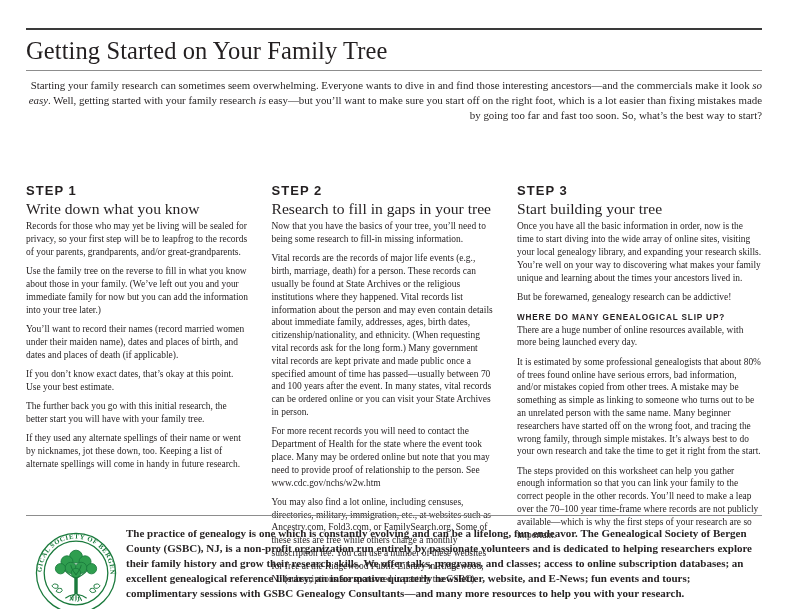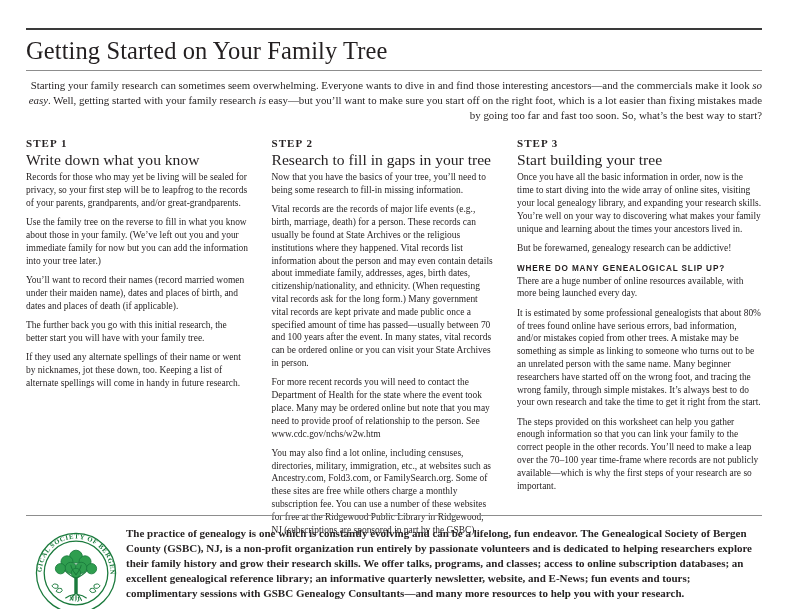--- a/index.html
+++ b/index.html
@@ -58,26 +58,27 @@
     margin-top: 14px;
   }
   .col {
     width: 250px;
     box-sizing: border-box;
     padding-right: 22px;
   }
   .col:last-child { padding-right: 0; }
 
   .step-label {
-    font-family: Liberation Serif, serif;
-    font-size: 11px;
+    font-family: Liberation Sans, sans-serif;
+    font-size: 13px;
     font-weight: 700;
     letter-spacing: 1.05px;
     color: #231f20;
     margin-bottom: 2px;
+    margin-top: 46px;
   }
   .col-head {
     font-family: "Liberation Serif", serif;
     font-size: 15.6px;
     font-weight: 400;
     line-height: 1.12;
     margin: 0 0 3px 0;
     color: #231f20;
   }
   .sub-head {
@@ -148,20 +149,21 @@
   </p>
 
   <div class="columns">
 
     <div class="col">
       <div class="step-label">STEP 1</div>
       <h2 class="col-head">Write down what you know</h2>
       <p class="body">Records for those who may yet be living will be sealed for privacy, so your first step will be to leapfrog to the records of your parents, grandparents, and/or great-grandparents.</p>
       <p class="body">Use the family tree on the reverse to fill in what you know about those in your family. (We’ve left out you and your immediate family for now but you can add the information into your tree later.)</p>
       <p class="body">You’ll want to record their names (record married women under their maiden name), dates and places of birth, and dates and places of death (if applicable).</p>
+      <p class="body">If you don’t know exact dates, that’s okay at this point. Use your best estimate.</p>
       <p class="body">The further back you go with this initial research, the better start you will have with your family tree.</p>
       <p class="body">If they used any alternate spellings of their name or went by nicknames, jot these down, too. Keeping a list of alternate spellings will come in handy in future research.</p>
     </div>
 
     <div class="col">
       <div class="step-label">STEP 2</div>
       <h2 class="col-head">Research to fill in gaps in your tree</h2>
       <p class="body">Now that you have the basics of your tree, you’ll need to being some research to fill-in missing information.</p>
       <p class="body">Vital records are the records of major life events (e.g., birth, marriage, death) for a person. These records can usually be found at State Archives or the religious institutions where they happened. Vital records list information about the person and may even contain details about immediate family, addresses, ages, birth dates, citizenship/nationality, and ethnicity. (When requesting vital records ask for the long form.) Many government vital records are kept private and made public once a specified amount of time has passed—usually between 70 and 100 years after the event. In many states, vital records can be ordered online or you can visit your State Archives in person.</p>
       <p class="body">For more recent records you will need to contact the Department of Health for the state where the event took place. Many may be ordered online but note that you may need to provide proof of relationship to the person. See www.cdc.gov/nchs/w2w.htm</p>

